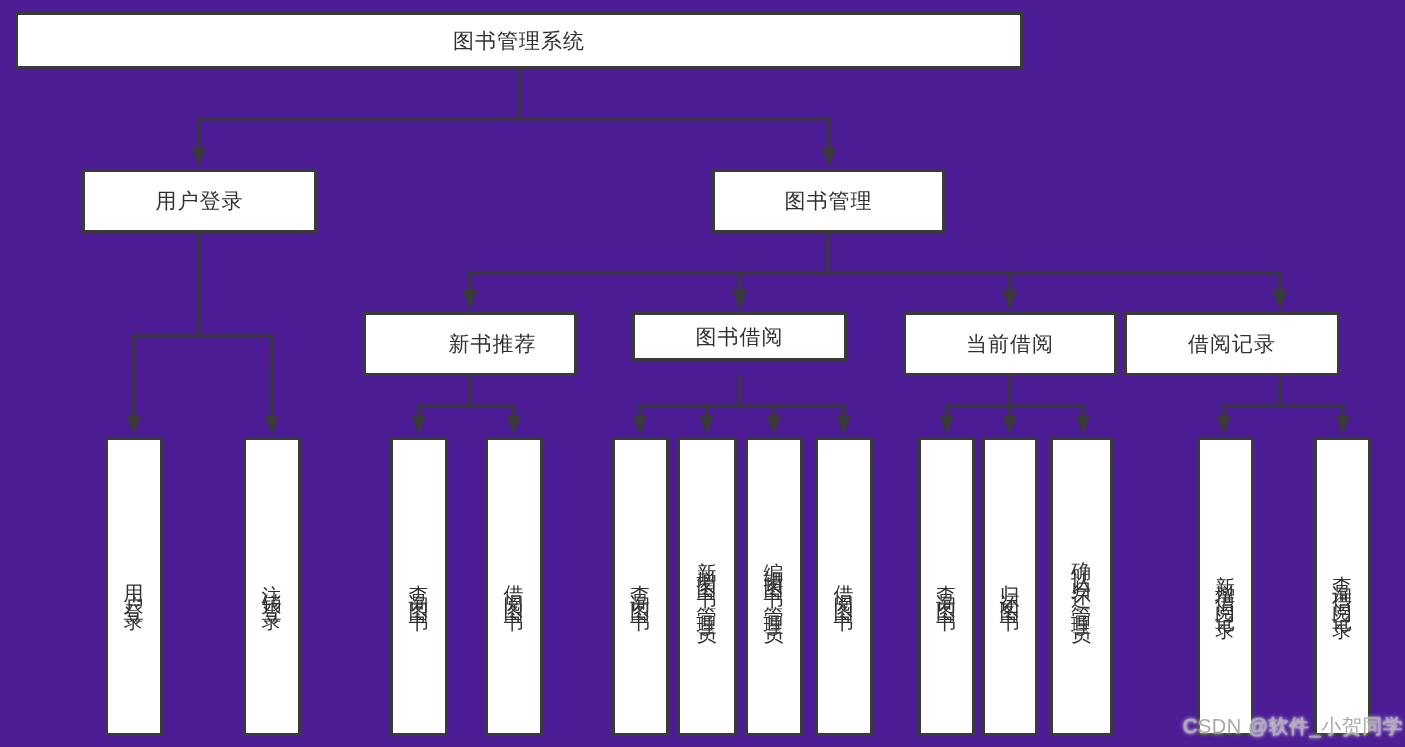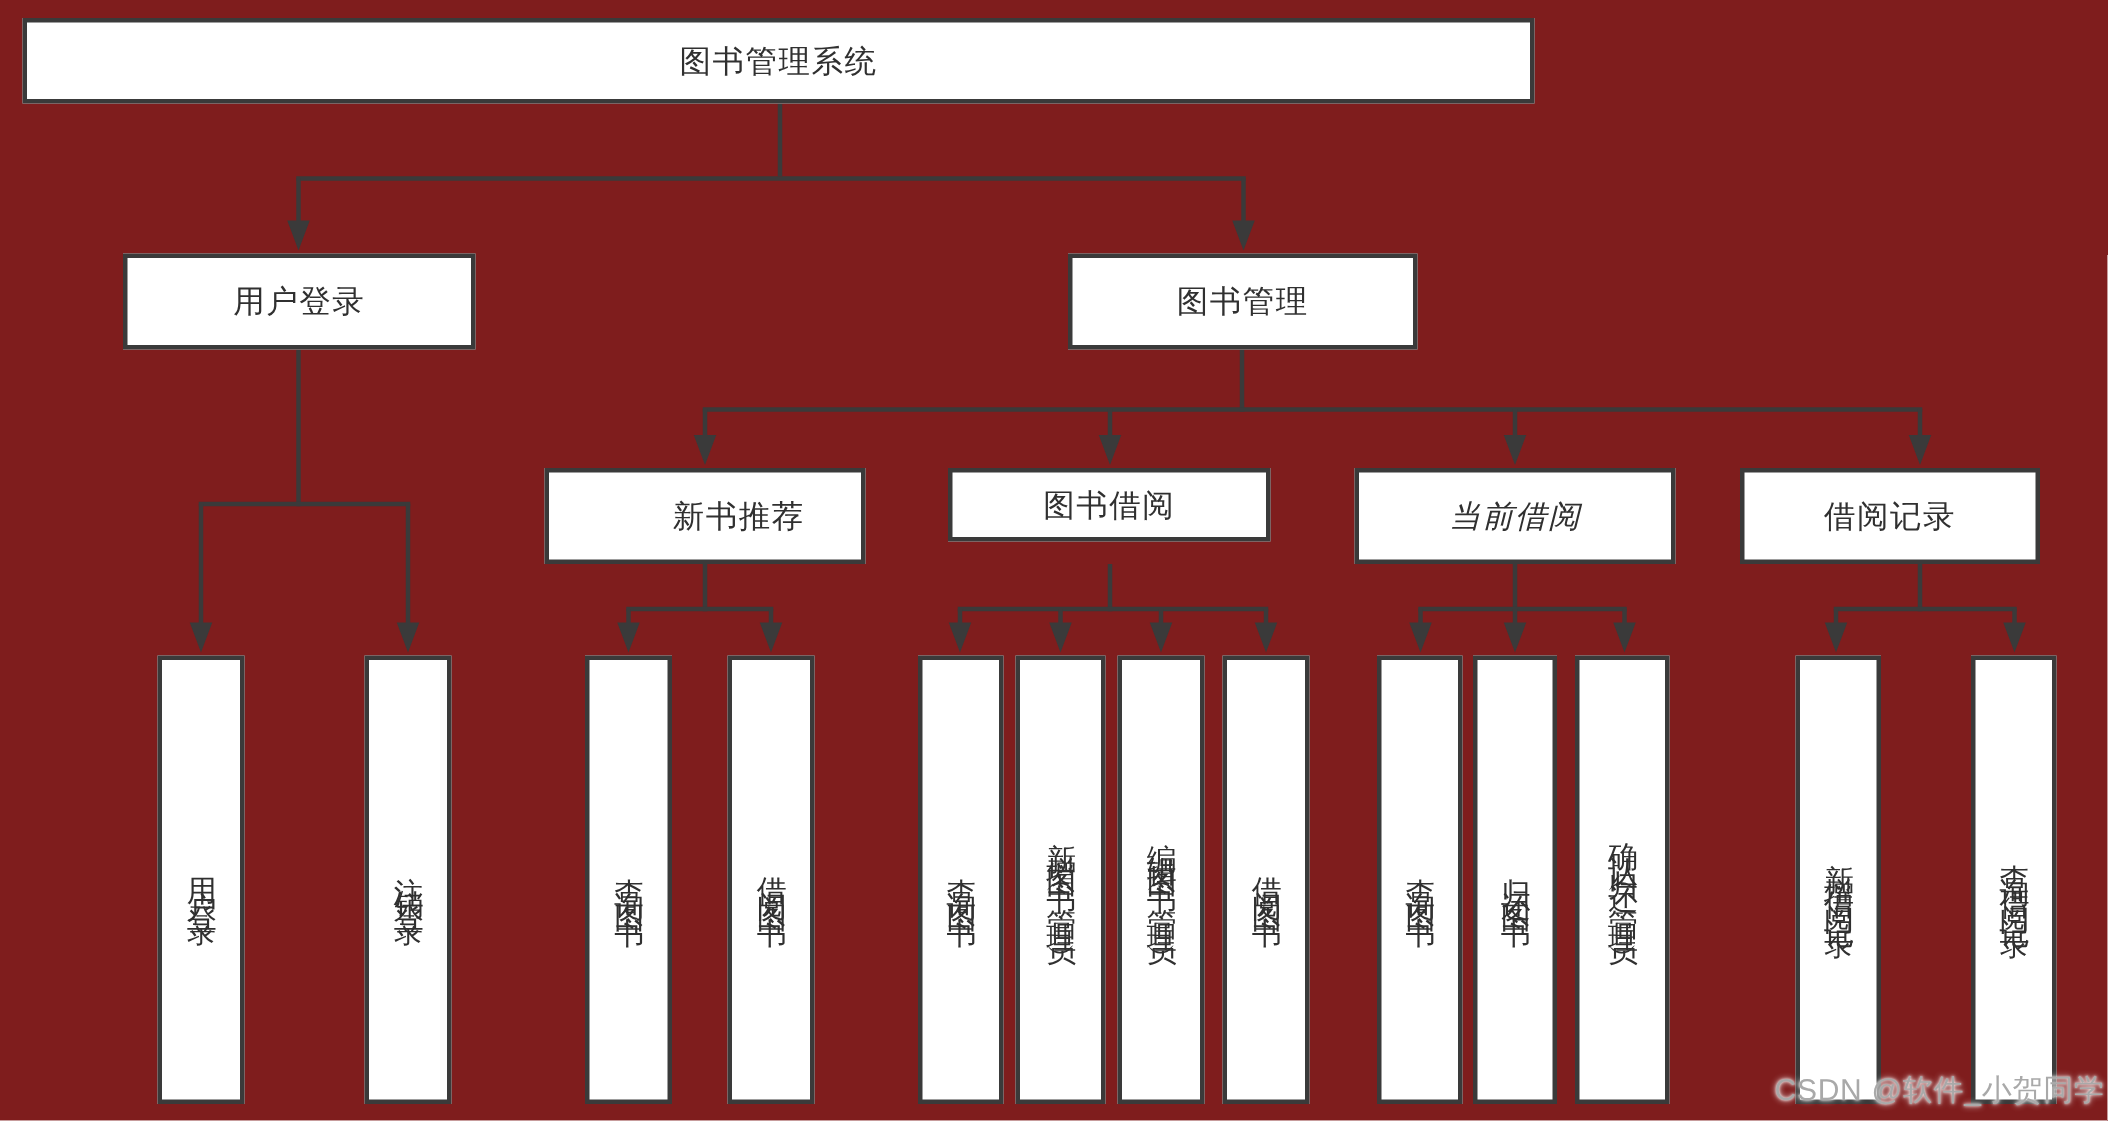--- a/index.html
+++ b/index.html
@@ -1,20 +1,20 @@
 <!DOCTYPE html>
 <html><head>
 <meta charset="utf-8">
 <style>
   html, body { margin: 0; padding: 0; background: #ffffff; }
   .canvas {
     position: relative;
     width: 1405px;
     height: 747px;
-    background: #7f1d1d;
+    background: #4c1d95;
     font-family: "Liberation Sans", sans-serif;
     color: #303030;
     overflow: hidden;
   }
   .connector-layer {
     position: absolute;
     left: 0; top: 0;
     width: 1405px; height: 747px;
     pointer-events: none;
   }
@@ -153,24 +153,24 @@
   <div class="node" style="left:712px; top:169px; width:233px; height:64px;">
     <span class="label">图书管理</span>
   </div>
 
   <div class="node" style="left:363px; top:312px; width:214px; height:64px;padding-left:45px;">
     <span class="label">新书推荐</span>
   </div>
   <div class="node" style="left:632px; top:312px; width:215px; height:49px;">
     <span class="label">图书借阅</span>
   </div>
-  <div class="node" style="left:903px; top:312px; width:214px; height:64px;font-style:italic;">
+  <div class="node" style="left:903px; top:312px; width:214px; height:64px;">
     <span class="label">当前借阅</span>
   </div>
-  <div class="node" style="left:1160px; top:312px; width:200px; height:64px;text-align:right;">
+  <div class="node" style="left:1124px; top:312px; width:216px; height:64px;text-align:right;">
     <span class="label">借阅记录</span>
   </div>
 
   <div class="node leaf" style="left:105px; top:437px; width:58px; height:299px;">
     <span class="label">用户登录</span>
   </div>
   <div class="node leaf" style="left:243px; top:437px; width:58px; height:299px;">
     <span class="label">注销登录</span>
   </div>
 

